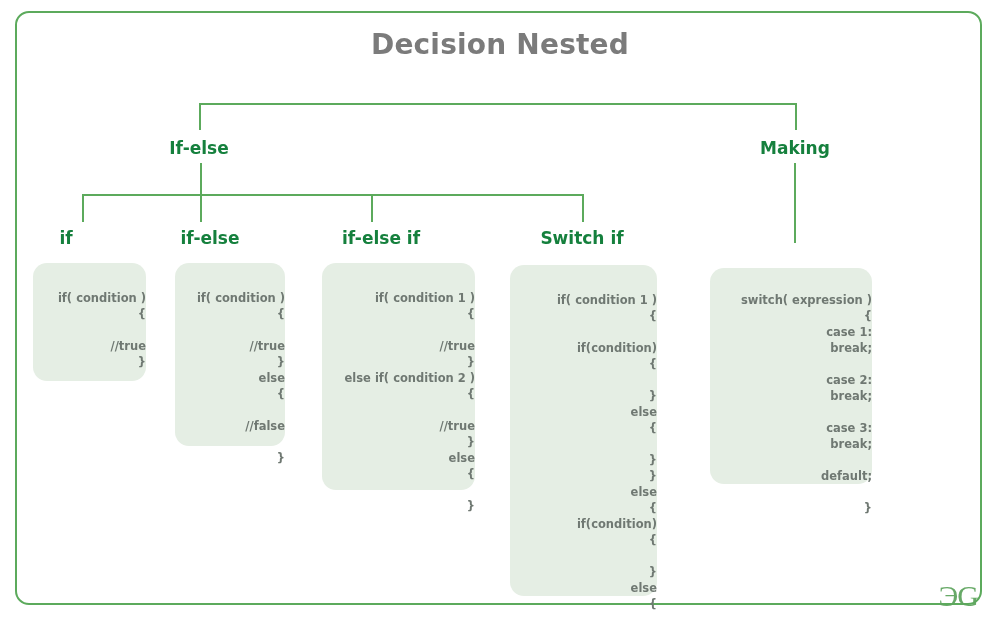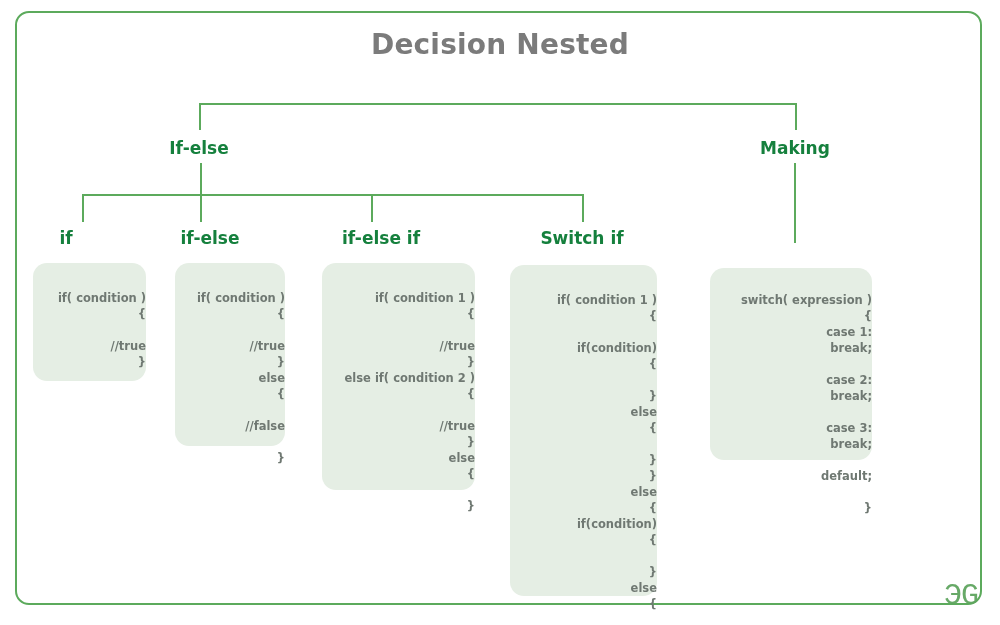--- a/index.html
+++ b/index.html
@@ -75,21 +75,21 @@
     font-weight: bold;
     line-height: 16px;
     color: #6f7872;
     white-space: pre;
     text-align: right;
   }
   .logo {
     position: absolute;
     right: 22px;
     bottom: 12px;
-    font-family: Liberation Mono, monospace;
+    font-family: Liberation Serif, serif;
     font-size: 30px;
     color: #5fa55f;
     letter-spacing: -1px;
     opacity: 0.95;
   }
 </style>
 </head>
 <body>
 
 <div id="canvas">
@@ -189,21 +189,21 @@
     {
 
     }
    else
     {
 
     }
 }</pre>
   </div>
 
-  <div class="codebox" style="left:710px; top:268px; width:162px; height:192px; padding:24px 0 0 20px;">
+  <div class="codebox" style="left:710px; top:268px; width:162px; height:216px; padding:24px 0 0 20px;">
     <pre>switch( expression )
 {
     case 1:
     break;
 
     case 2:
     break;
 
     case 3:
     break;

